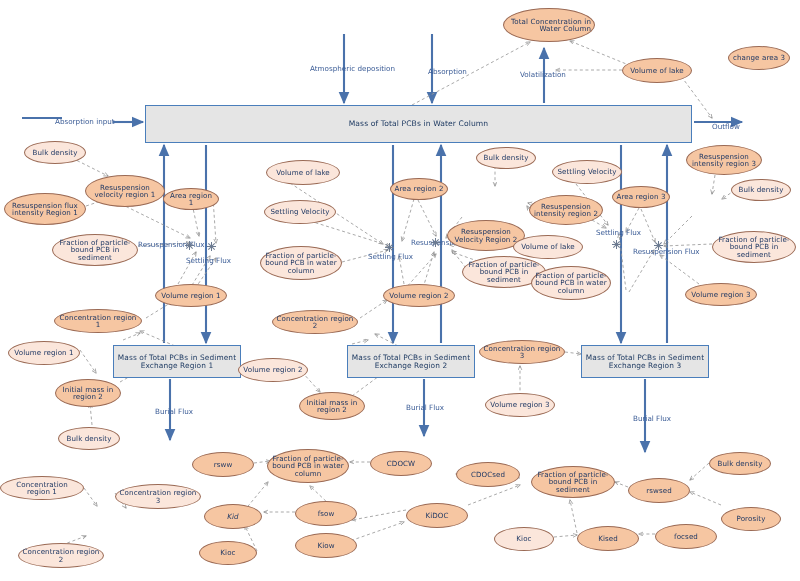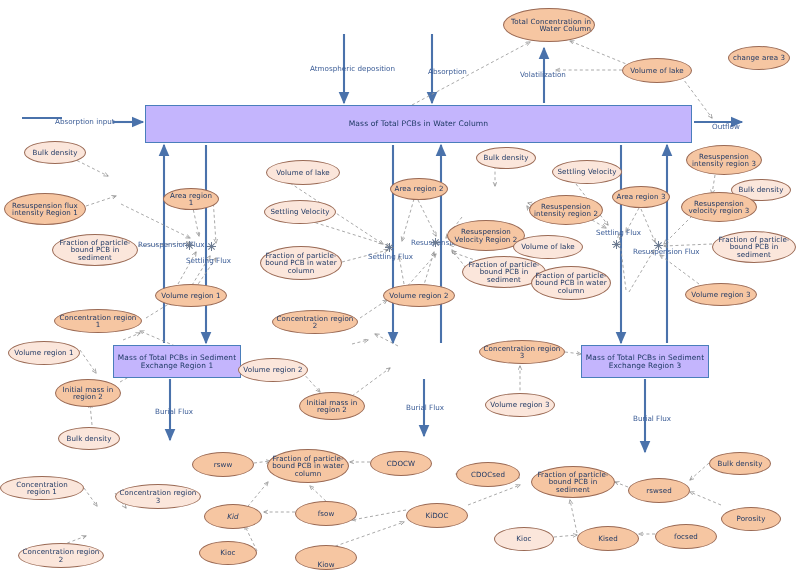--- a/index.html
+++ b/index.html
@@ -22,21 +22,21 @@
     border-radius:50%;
     border:1px solid #9a6a55;
     font-size:7.1px;
     padding:1px 3px;
   }
   .ell.dark{background:#f6c6a2;}
   .ell.light{background:#fbe6db;}
 
   
   .stock{
-    background:#c4b5fd;
+    background:#e5e5e5;
     border:1.1px solid #4a7ebb;
     font-size:7.4px;
     color:#18355e;
     padding:2px;
   }
   .stock.wide{font-size:7.6px;}
 
   
   .flowlabel{
     position:absolute;color:#3b5c96;font-size:7.2px;white-space:nowrap;
@@ -169,20 +169,23 @@
       <path d="M62,545 L86,536"></path>
     </g>
   </svg>
 
   <div class="node stock wide" style="left:145px;top:105px;width:547px;height:38px;">
     <span>Mass of Total PCBs in Water Column</span>
   </div>
   <div class="node stock" style="left:113px;top:345px;width:128px;height:33px;">
     <span>Mass of Total PCBs in Sediment Exchange Region 1</span>
   </div>
+  <div class="node stock" style="left:347px;top:345px;width:128px;height:33px;">
+    <span>Mass of Total PCBs in Sediment Exchange Region 2</span>
+  </div>
   <div class="node stock" style="left:581px;top:345px;width:128px;height:33px;">
     <span>Mass of Total PCBs in Sediment Exchange Region 3</span>
   </div>
 
   <div class="flowlabel" style="left:55px;top:117px;">Absorption input</div>
   <div class="flowlabel" style="left:310px;top:64px;">Atmospheric deposition</div>
   <div class="flowlabel" style="left:428px;top:67px;">Absorption</div>
   <div class="flowlabel" style="left:520px;top:70px;">Volatilization</div>
   <div class="flowlabel" style="left:712px;top:122px;">Outflow</div>
 
@@ -228,20 +231,23 @@
   <div class="node ell dark" style="left:728px;top:46px;width:62px;height:24px;">
       <span>change area 3</span>
     </div>
   <div class="node ell dark" style="left:622px;top:58px;width:70px;height:25px;">
       <span>Volume of lake</span>
     </div>
 
   <div class="node ell light" style="left:24px;top:141px;width:62px;height:23px;">
       <span>Bulk density</span>
     </div>
+  <div class="node ell dark" style="left:85px;top:175px;width:80px;height:32px;">
+      <span>Resuspension velocity region 1</span>
+    </div>
   <div class="node ell dark" style="left:4px;top:193px;width:82px;height:32px;">
       <span>Resuspension flux intensity Region 1</span>
     </div>
   <div class="node ell dark" style="left:163px;top:188px;width:56px;height:22px;">
       <span>Area region 1</span>
     </div>
   <div class="node ell light" style="left:52px;top:234px;width:86px;height:32px;">
       <span>Fraction of particle-bound PCB in sediment</span>
     </div>
   <div class="node ell dark" style="left:155px;top:284px;width:72px;height:23px;">
@@ -308,23 +314,20 @@
     </div>
   <div class="node ell dark" style="left:612px;top:186px;width:58px;height:22px;">
       <span>Area region 3</span>
     </div>
   <div class="node ell dark" style="left:686px;top:145px;width:76px;height:30px;">
       <span>Resuspension intensity region 3</span>
     </div>
   <div class="node ell light" style="left:731px;top:179px;width:60px;height:22px;">
       <span>Bulk density</span>
     </div>
-  <div class="node ell dark" style="left:681px;top:192px;width:76px;height:30px;">
-      <span>Resuspension velocity region 3</span>
-    </div>
   <div class="node ell light" style="left:712px;top:231px;width:84px;height:32px;">
       <span>Fraction of particle-bound PCB in sediment</span>
     </div>
   <div class="node ell dark" style="left:685px;top:283px;width:72px;height:23px;">
       <span>Volume region 3</span>
     </div>
   <div class="node ell dark" style="left:479px;top:340px;width:86px;height:24px;">
       <span>Concentration region 3</span>
     </div>
   <div class="node ell light" style="left:485px;top:393px;width:70px;height:24px;">
@@ -369,21 +372,21 @@
     </div>
   <div class="node ell dark" style="left:577px;top:526px;width:62px;height:25px;">
       <span>Kised</span>
     </div>
   <div class="node ell dark" style="left:655px;top:524px;width:62px;height:25px;">
       <span>focsed</span>
     </div>
   <div class="node ell dark" style="left:199px;top:541px;width:58px;height:24px;">
       <span>Kioc</span>
     </div>
-  <div class="node ell dark" style="left:295px;top:545px;width:62px;height:25px;align-items:flex-end;">
+  <div class="node ell dark" style="left:295px;top:533px;width:62px;height:25px;">
       <span>Kiow</span>
     </div>
   <div class="node ell light" style="left:0px;top:476px;width:84px;height:24px;">
       <span>Concentration region 1</span>
     </div>
   <div class="node ell light" style="left:115px;top:484px;width:86px;height:25px;">
       <span>Concentration region 3</span>
     </div>
   <div class="node ell light" style="left:18px;top:543px;width:86px;height:25px;">
       <span>Concentration region 2</span>

